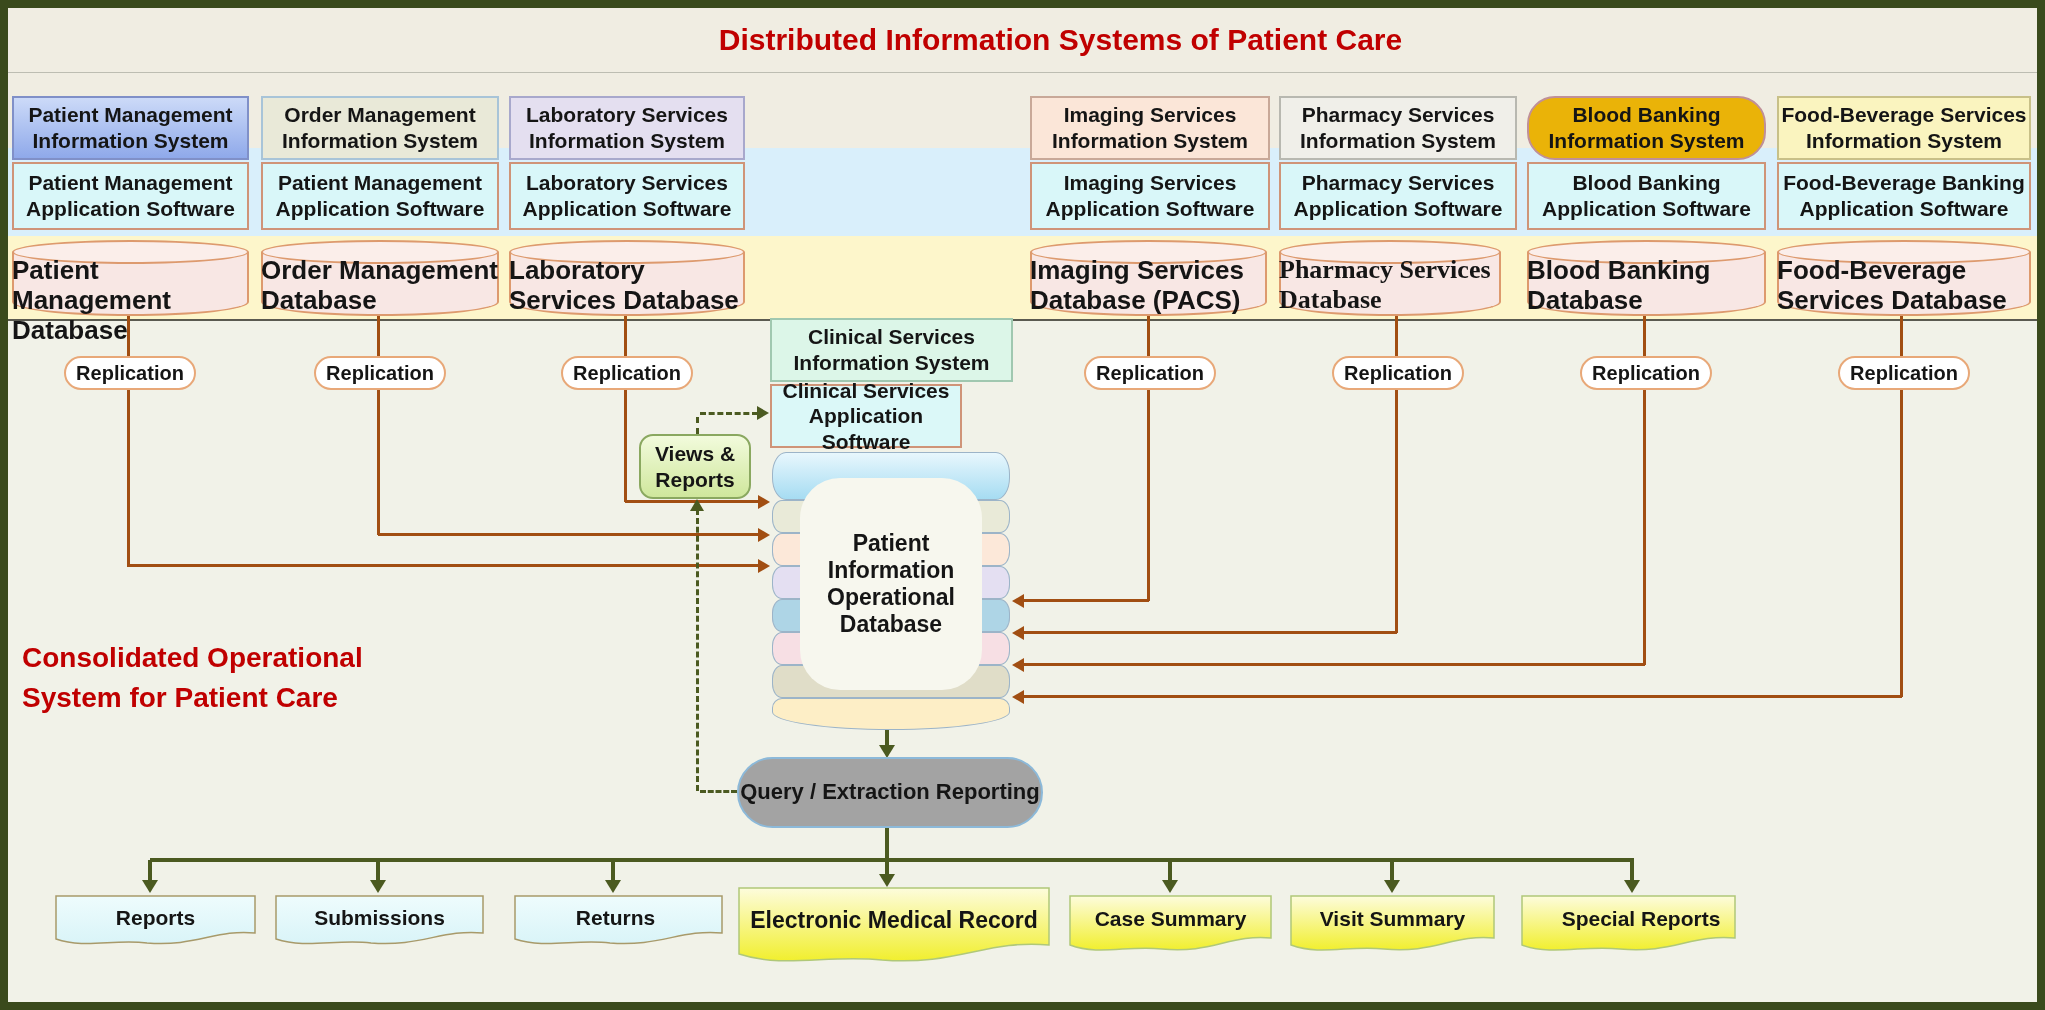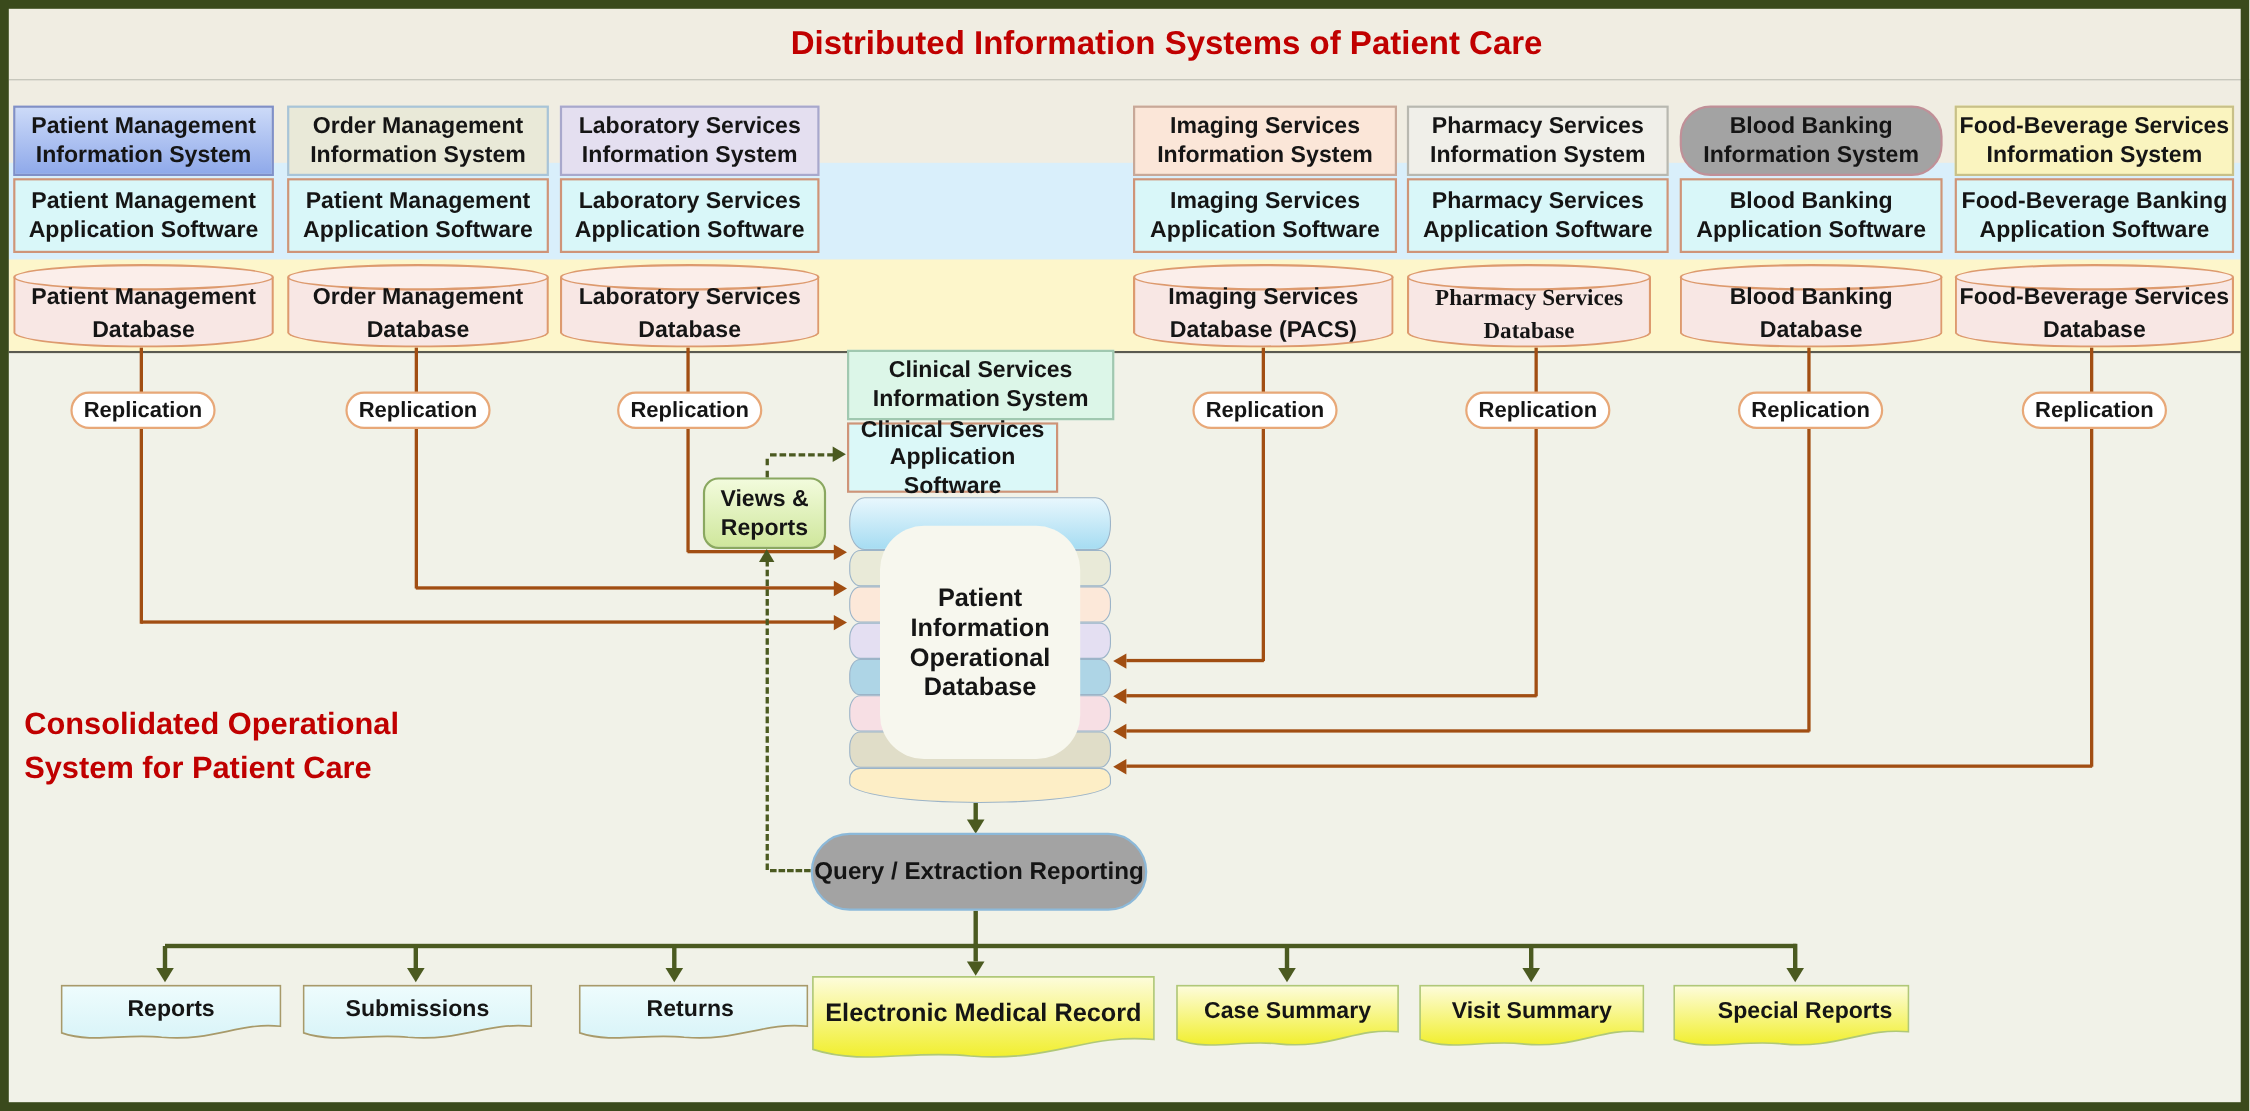--- a/index.html
+++ b/index.html
@@ -19,32 +19,32 @@
   
   .box{position:absolute;display:flex;align-items:center;justify-content:center;text-align:center;
        box-sizing:border-box;line-height:1.22;z-index:5;}
   .sys{height:64px;top:96px;font-size:21px;border:2px solid #9aa8c2;}
   .app{height:68px;top:162px;font-size:21px;background:#d9f7f9;border:2px solid #cf9478;}
   .sys-c1{background:linear-gradient(#ccdaf8,#8fa9ea);border-color:#8090c8;}
   .sys-c2{background:#e9e9d8;border-color:#a8c4d8;}
   .sys-c3{background:#e4dff0;border-color:#a8a8cc;}
   .sys-c4{background:#fbe6d8;border-color:#c8a898;}
   .sys-c5{background:#f0efe9;border-color:#b8b8b0;}
-  .sys-c6{background:#a3a3a3;border-color:#c09098;border-radius:28px;}
+  .sys-c6{background:#eab308;border-color:#c09098;border-radius:28px;}
   .sys-c7{background:#faf4bf;border-color:#c8c088;}
 
   
   .cylinder{position:absolute;top:240px;height:76px;z-index:5;}
   .cyl-top{position:absolute;left:0;right:0;top:0;height:24px;border-radius:50%;
            background:#fbeeea;border:2px solid #dd9a6e;box-sizing:border-box;z-index:2;}
   .cyl-body{position:absolute;left:0;right:0;top:12px;bottom:0;background:#f8e7e4;
             border:2px solid #dd9a6e;border-top:none;box-sizing:border-box;
             border-radius:0 0 50% 50% / 0 0 14px 14px;z-index:1;}
-  .cyl-label{position:absolute;left:0;right:0;top:15px;z-index:3;text-align:center;
-             font-size:21px;line-height:30px;}
+  .cyl-label{position:absolute;left:0;right:0;top:15px;z-index:3;text-align:left;
+             font-size:26px;line-height:30px;}
 
   
   .repl{position:absolute;top:356px;width:132px;height:34px;border-radius:17px;background:#fff;
         border:2px solid #e8a878;display:flex;align-items:center;justify-content:center;
         font-size:20px;z-index:8;box-sizing:border-box;}
 
   
   .disk{position:absolute;left:772px;width:238px;box-sizing:border-box;border:1px solid #9cb4c8;
         border-radius:10px / 14px;z-index:4;}
   .overlay-box{position:absolute;left:800px;top:478px;width:182px;height:212px;background:#f7f7ee;
@@ -257,21 +257,21 @@
       <path d="M1 1 L200 1 L200 38 C161 34 141 52 92 48 C58 44 30 54 1 44 Z" fill="url(#gc)" stroke="#a89a6a" stroke-width="1.5"></path>
     </svg>
     <div class="doc-label" style="top:11px;">Reports</div>
   </div>
   <div class="doc" style="left:275px;top:895px;width:209px;height:55px;">
     <svg width="209" height="55" viewBox="0 0 209 55">
       <path d="M1 1 L208 1 L208 38 C167 34 146 52 96 48 C61 44 31 54 1 44 Z" fill="url(#gc)" stroke="#a89a6a" stroke-width="1.5"></path>
     </svg>
     <div class="doc-label" style="top:11px;">Submissions</div>
   </div>
-  <div class="doc" style="left:526px;top:895px;width:203px;height:55px;">
+  <div class="doc" style="left:514px;top:895px;width:203px;height:55px;">
     <svg width="209" height="55" viewBox="0 0 209 55">
       <path d="M1 1 L208 1 L208 38 C167 34 146 52 96 48 C61 44 31 54 1 44 Z" fill="url(#gc)" stroke="#a89a6a" stroke-width="1.5"></path>
     </svg>
     <div class="doc-label" style="top:11px;">Returns</div>
   </div>
   <div class="doc" style="left:738px;top:887px;width:312px;height:84px;">
     <svg width="312" height="84" viewBox="0 0 312 84">
       <path d="M1 1 L311 1 L311 58 C250 52 218 79 144 73 C90 67 47 82 1 67 Z" fill="url(#gy)" stroke="#b0c878" stroke-width="1.5"></path>
     </svg>
     <div class="doc-label" style="top:20px;font-size:23px;">Electronic Medical Record</div>

